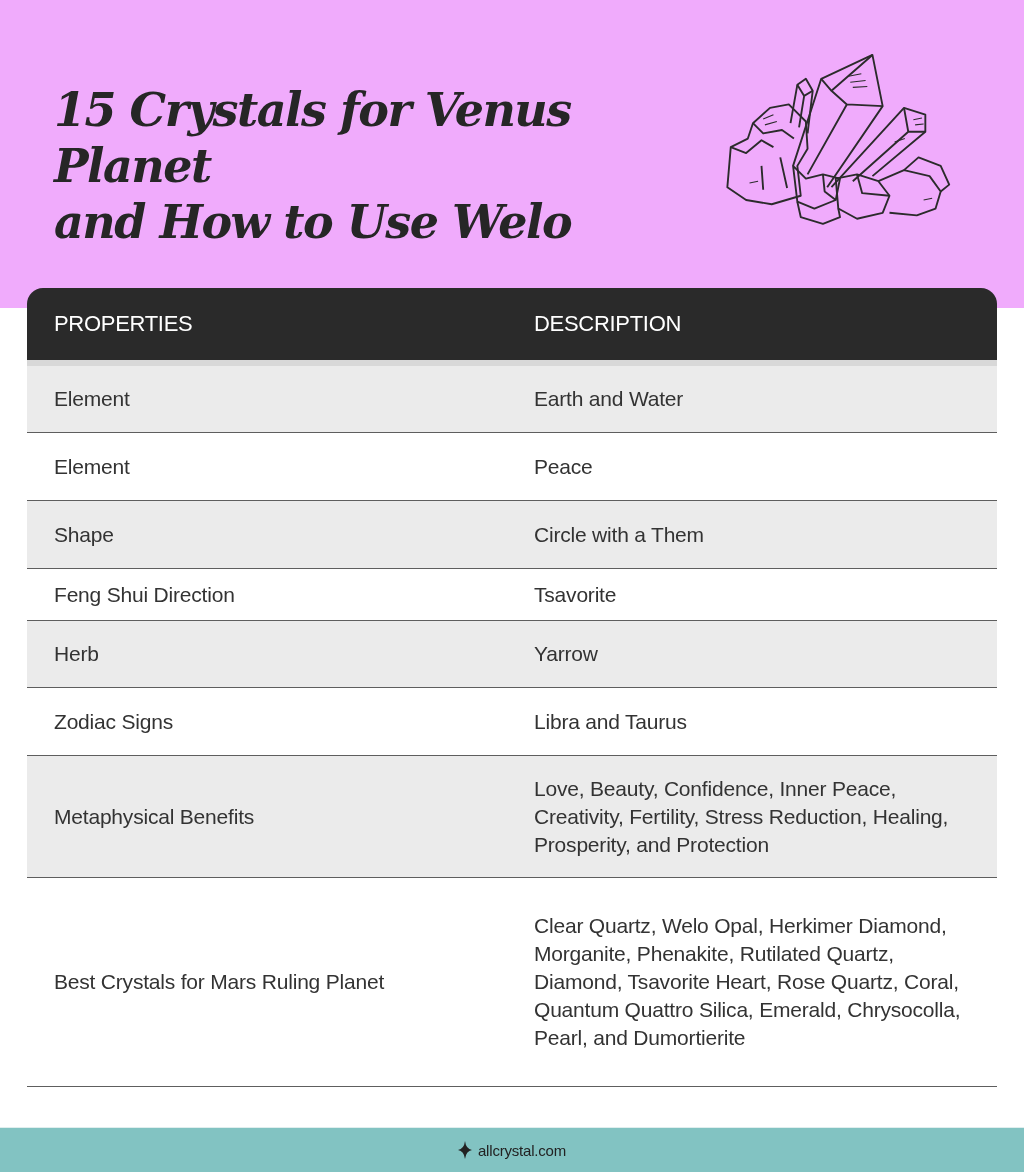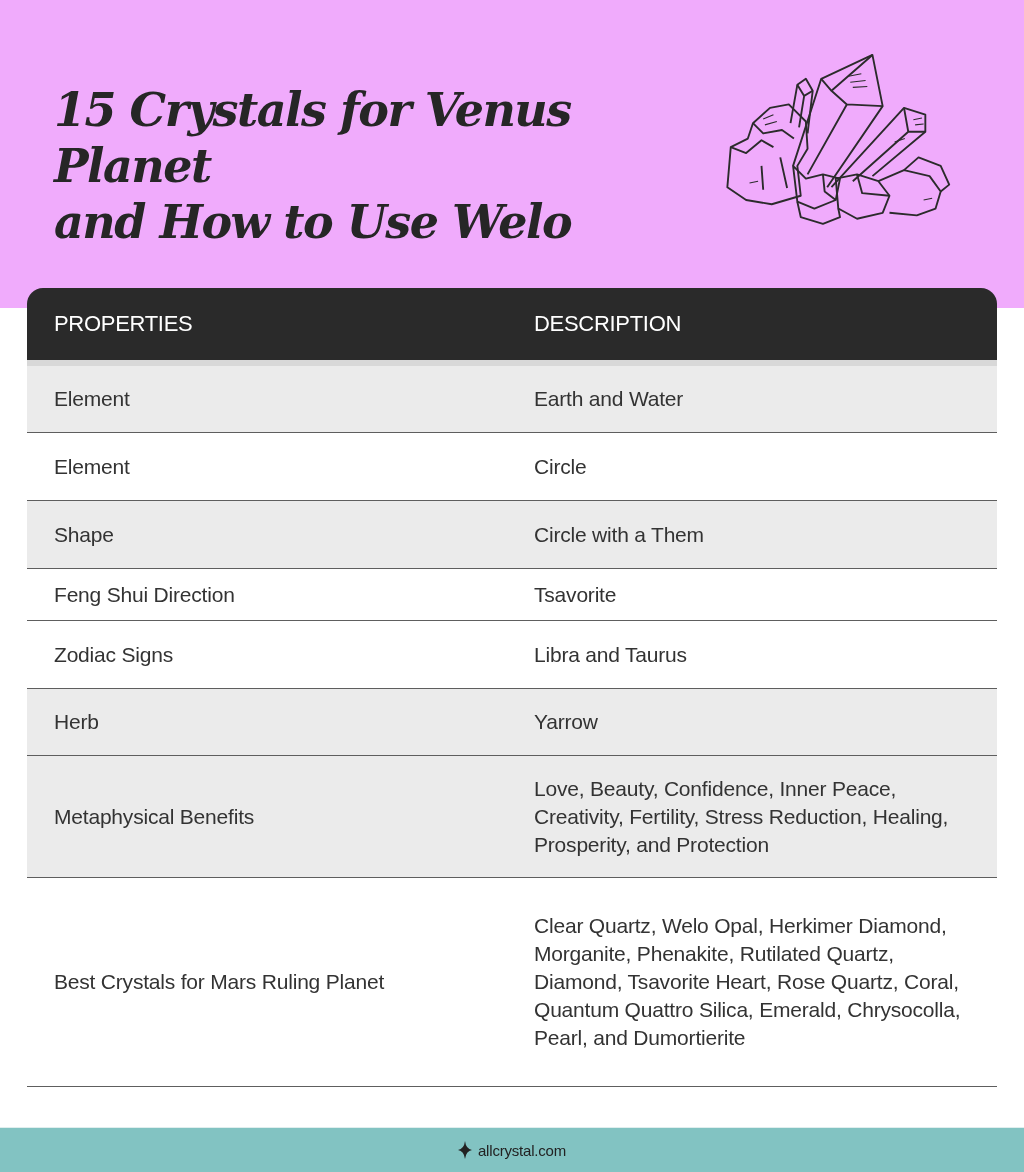--- a/index.html
+++ b/index.html
@@ -83,37 +83,37 @@
     <span class="th col1">PROPERTIES</span>
     <span class="th col2">DESCRIPTION</span>
   </div>
 
   <div class="row shaded" style="height:67px;">
     <span class="td col1">Element</span>
     <span class="td desc col2">Earth and Water</span>
   </div>
   <div class="row" style="height:68px;">
     <span class="td col1">Element</span>
-    <span class="td desc col2">Circle</span>
+    <span class="td desc col2">Peace</span>
   </div>
   <div class="row shaded" style="height:68px;">
     <span class="td col1">Shape</span>
     <span class="td desc col2">Circle with a Them</span>
   </div>
   <div class="row" style="height:52px;">
     <span class="td col1">Feng Shui Direction</span>
     <span class="td desc col2">Tsavorite</span>
   </div>
+  <div class="row shaded" style="height:67px;">
+    <span class="td col1">Herb</span>
+    <span class="td desc col2">Yarrow</span>
+  </div>
   <div class="row" style="height:68px;">
     <span class="td col1">Zodiac Signs</span>
     <span class="td desc col2">Libra and Taurus</span>
-  </div>
-  <div class="row shaded" style="height:67px;">
-    <span class="td col1">Herb</span>
-    <span class="td desc col2">Yarrow</span>
   </div>
   <div class="row shaded" style="height:122px;">
     <span class="td desc col2">Love, Beauty, Confidence, Inner Peace, Creativity, Fertility, Stress Reduction, Healing, Prosperity, and Protection</span>
     <span class="td col1">Metaphysical Benefits</span>
   </div>
   <div class="row" style="height:209px;">
     <span class="td col1">Best Crystals for Mars Ruling Planet</span>
     <span class="td desc col2">Clear Quartz, Welo Opal, Herkimer Diamond, Morganite, Phenakite, Rutilated Quartz, Diamond, Tsavorite Heart, Rose Quartz, Coral, Quantum Quattro Silica, Emerald, Chrysocolla, Pearl, and Dumortierite</span>
   </div>
 </div>

